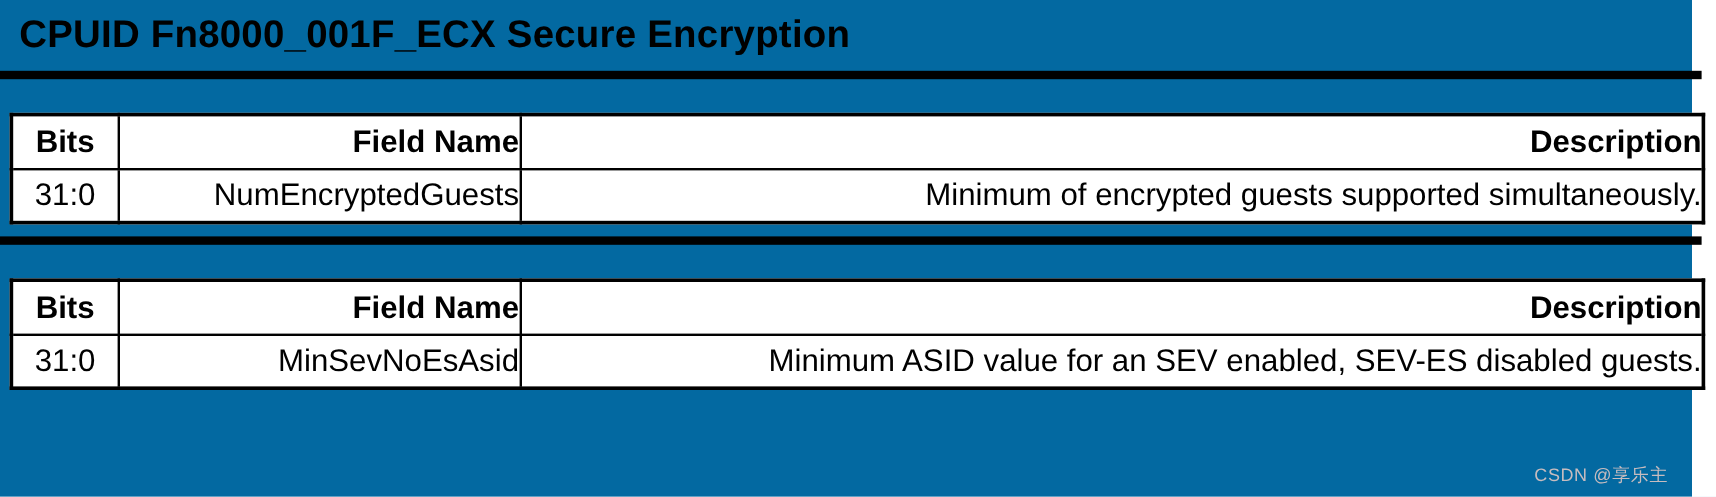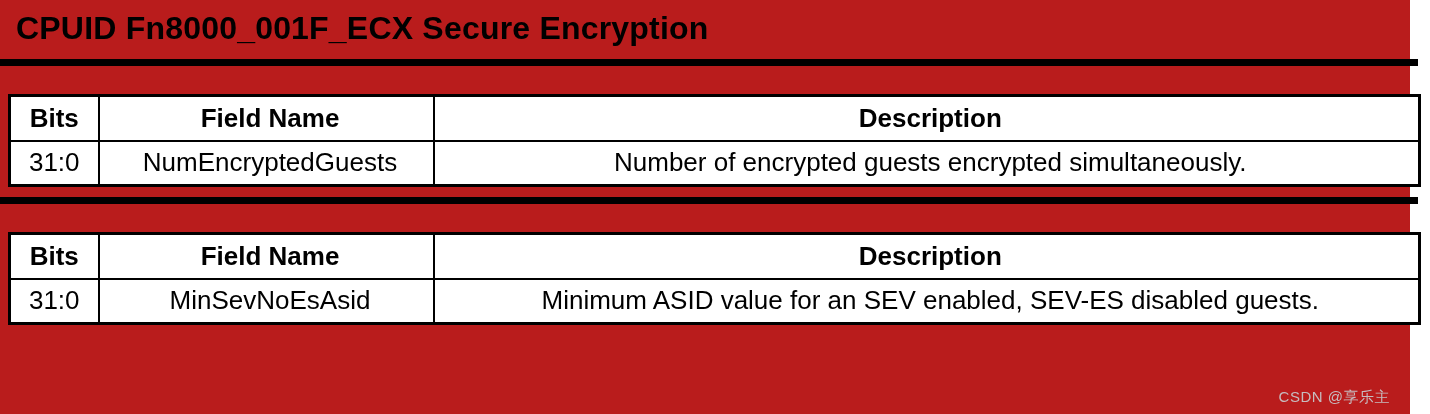--- a/index.html
+++ b/index.html
@@ -10,21 +10,21 @@
     background: #ffffff;
     font-family: "Liberation Sans", "DejaVu Sans", sans-serif;
     color: #000000;
     overflow: hidden;
   }
 
   .page {
     position: relative;
     width: 1410px;
     height: 414px;
-    background: #b91c1c;
+    background: #0369a1;
   }
 
   .section-heading {
     font-size: 32px;
     font-weight: bold;
     letter-spacing: 0.2px;
     margin-left: 16px;
     line-height: 1.0;
   }
 
@@ -56,27 +56,27 @@
     font-size: 26px;
     vertical-align: middle;
     overflow: hidden;
     white-space: nowrap;
   }
 
   table.spec-table { border: 3px solid #000000; }
 
   table.spec-table th {
     font-weight: bold;
-    text-align: center;
+    text-align: right;
     padding-left: 8px;
   }
 
   table.spec-table td {
     font-weight: normal;
-    text-align: center;
+    text-align: right;
     padding-left: 8px;
   }
 
   table.spec-table th.col-bits,
   table.spec-table td.col-bits {
     text-align: center;
     padding-left: 0;
   }
 
   .watermark {
@@ -108,21 +108,21 @@
         <tr>
           <th class="col-bits">Bits</th>
           <th>Field Name</th>
           <th>Description</th>
         </tr>
       </thead>
       <tbody>
         <tr>
           <td class="col-bits">31:0</td>
           <td>NumEncryptedGuests</td>
-          <td>Number of encrypted guests encrypted simultaneously.</td>
+          <td>Minimum of encrypted guests supported simultaneously.</td>
         </tr>
       </tbody>
     </table>
   </div>
 
   <div class="section">
     <div class="heading-rule rule-2"></div>
 
     <table class="spec-table">
       <colgroup>

